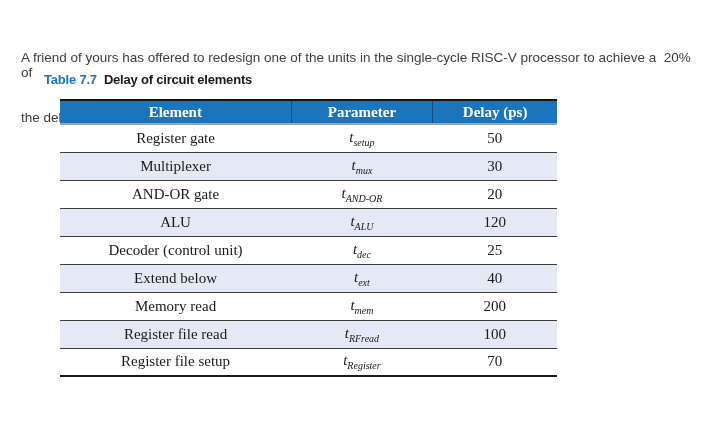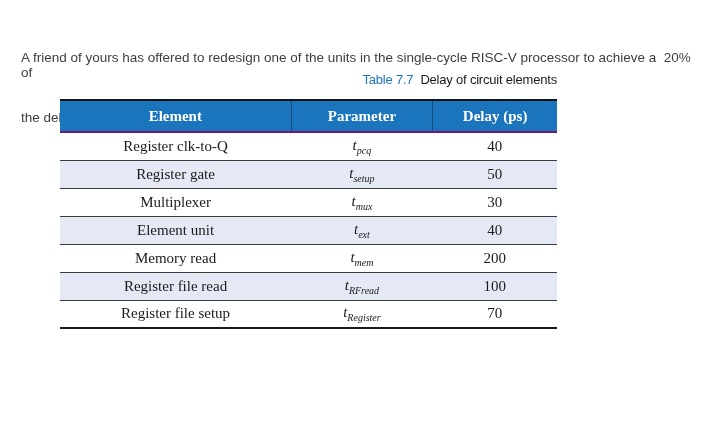--- a/index.html
+++ b/index.html
@@ -20,42 +20,42 @@
     font-family:"Liberation Sans",sans-serif;
   }
   .intro{
     position:absolute;left:21px;top:20px;right:12px;
     color:var(--body-text);
     font-size:13.5px;
     line-height:15px;
     white-space:pre-wrap;
   }
   .caption{
-    position:absolute;left:60px;top:72px;width:497px;
-    text-align:right;
-    font-size:13px;font-weight:normal;
+    position:absolute;left:44px;top:72px;width:497px;
+    text-align:left;
+    font-size:13px;font-weight:bold;
     color:#1a1a1a;
     letter-spacing:-0.2px;
   }
   .caption .cap-label{color:var(--caption-accent);margin-right:7px;}
   table.delay{
     position:absolute;left:60px;top:99px;width:497px;
     border-collapse:collapse;
     font-family:"Liberation Serif","DejaVu Serif",serif;
     color:var(--table-text);
     font-size:15px;
   }
   table.delay th{
     background:var(--header-bg);
     color:#ffffff;
     font-weight:bold;
     font-size:15px;
-    height:32px;
+    height:24px;
     border-top:2px solid #141414;
-    border-bottom:2px solid #701a75;
+    border-bottom:2px solid #a3a3a3;
     text-align:center;
     vertical-align:middle;
   }
   table.delay th + th{border-left:1px solid rgba(0,0,0,0.35);}
   table.delay td{
     height:28px;
     text-align:center;
     vertical-align:middle;
     border-bottom:1px solid #3c3c3c;
   }
@@ -89,43 +89,53 @@
 
   <table class="delay">
     <thead>
       <tr>
         <th class="c-el">Element</th>
         <th class="c-par">Parameter</th>
         <th class="c-del">Delay (ps)</th>
       </tr>
     </thead>
     <tbody id="delay-tbody">
-  <tr>
-    <td class="c-el">Register clk-to-Q</td>
-    <td class="c-par"><span class="pbase">t</span><sub class="psub">pcq</sub></td>
-    <td class="c-del">40</td>
-  </tr>
 
   <tr>
     <td class="c-el">Register gate</td>
     <td class="c-par"><span class="pbase">t</span><sub class="psub">setup</sub></td>
     <td class="c-del">50</td>
   </tr>
 
   <tr>
     <td class="c-el">Multiplexer</td>
     <td class="c-par"><span class="pbase">t</span><sub class="psub">mux</sub></td>
     <td class="c-del">30</td>
   </tr>
 
-
-
+  <tr>
+    <td class="c-el">AND-OR gate</td>
+    <td class="c-par"><span class="pbase">t</span><sub class="psub">AND-OR</sub></td>
+    <td class="c-del">20</td>
+  </tr>
 
   <tr>
-    <td class="c-el">Element unit</td>
+    <td class="c-el">ALU</td>
+    <td class="c-par"><span class="pbase">t</span><sub class="psub">ALU</sub></td>
+    <td class="c-del">120</td>
+  </tr>
+
+  <tr>
+    <td class="c-el">Decoder (control unit)</td>
+    <td class="c-par"><span class="pbase">t</span><sub class="psub">dec</sub></td>
+    <td class="c-del">25</td>
+  </tr>
+
+  <tr>
+    <td class="c-el">Extend below</td>
     <td class="c-par"><span class="pbase">t</span><sub class="psub">ext</sub></td>
     <td class="c-del">40</td>
   </tr>
 
   <tr>
     <td class="c-el">Memory read</td>
     <td class="c-par"><span class="pbase">t</span><sub class="psub">mem</sub></td>
     <td class="c-del">200</td>
   </tr>
 

